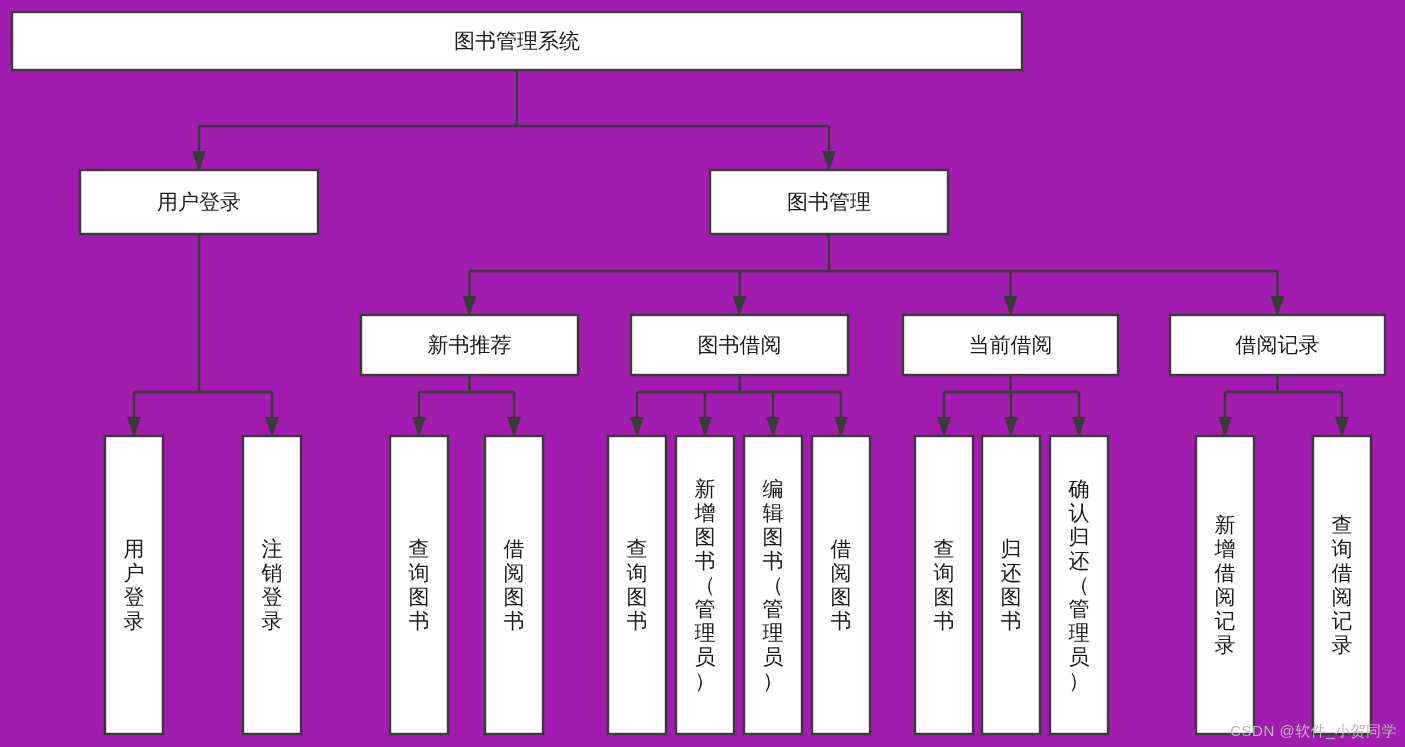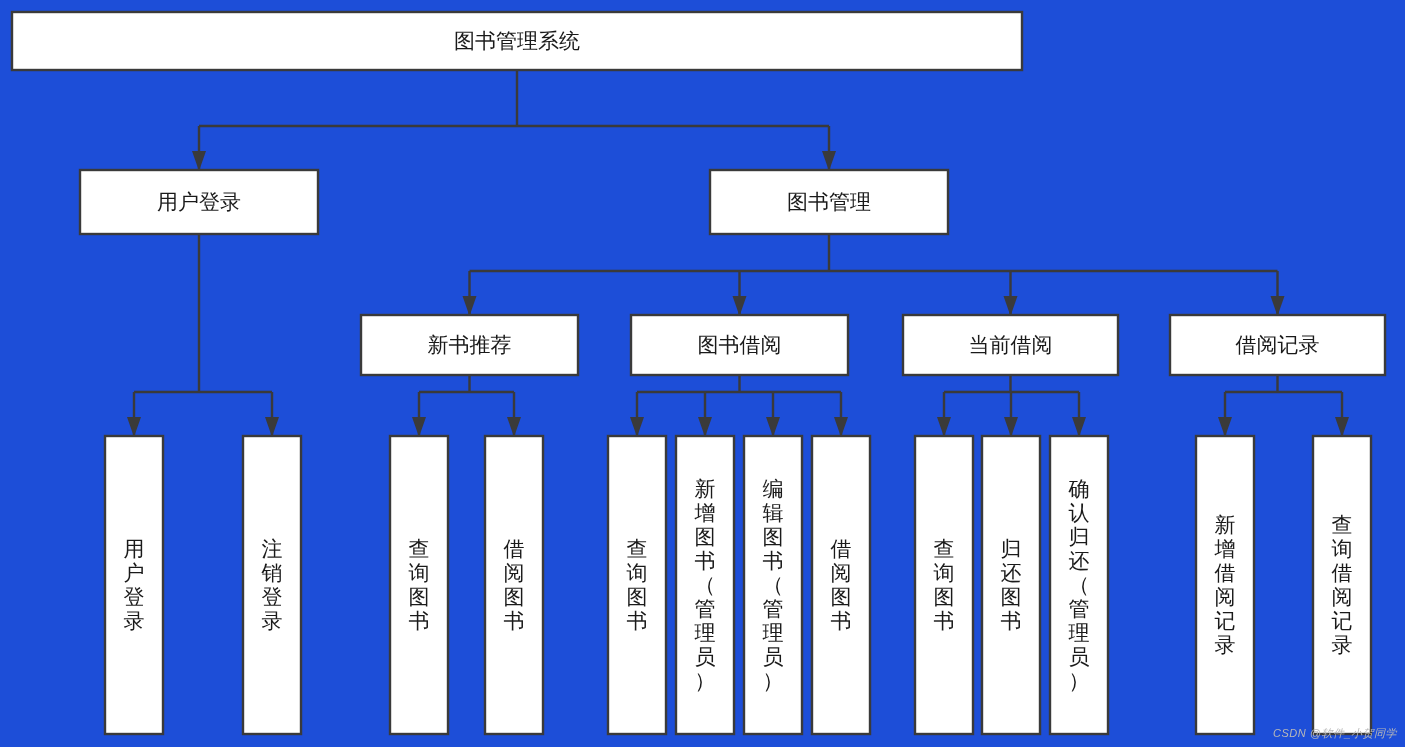--- a/index.html
+++ b/index.html
@@ -10,21 +10,21 @@
   body {
     width: 1405px;
     height: 747px;
     font-family: "Liberation Sans", "DejaVu Sans", sans-serif;
     overflow: hidden;
   }
   #diagram-root {
     position: relative;
     width: 1405px;
     height: 747px;
-    background: #1d4ed8;
+    background: #a21caf;
   }
   svg#tree-svg {
     position: absolute;
     left: 0;
     top: 0;
     width: 1405px;
     height: 747px;
   }
   .node-box {
     fill: #ffffff;
@@ -52,26 +52,25 @@
     fill: #1a1a1a;
     font-family: "Liberation Sans", "DejaVu Sans", sans-serif;
     font-size: 21px;
     text-anchor: middle;
   }
   .watermark {
     position: absolute;
     right: 8px;
     bottom: 6px;
     font-family: "Liberation Sans", "DejaVu Sans", sans-serif;
-    font-size: 11px;
+    font-size: 15px;
     color: #b8b8b8;
     letter-spacing: 0.5px;
     white-space: nowrap;
     pointer-events: none;
-    font-style: italic;
   }
 </style>
 </head>
 <body>
 
 <div id="diagram-root">
   <svg id="tree-svg" viewBox="0 0 1405 747">
     <g id="edge-layer">
         <path d="M 517 70 L 517 126" class="connector"></path>
         <path d="M 199 126 L 829 126" class="connector"></path>

